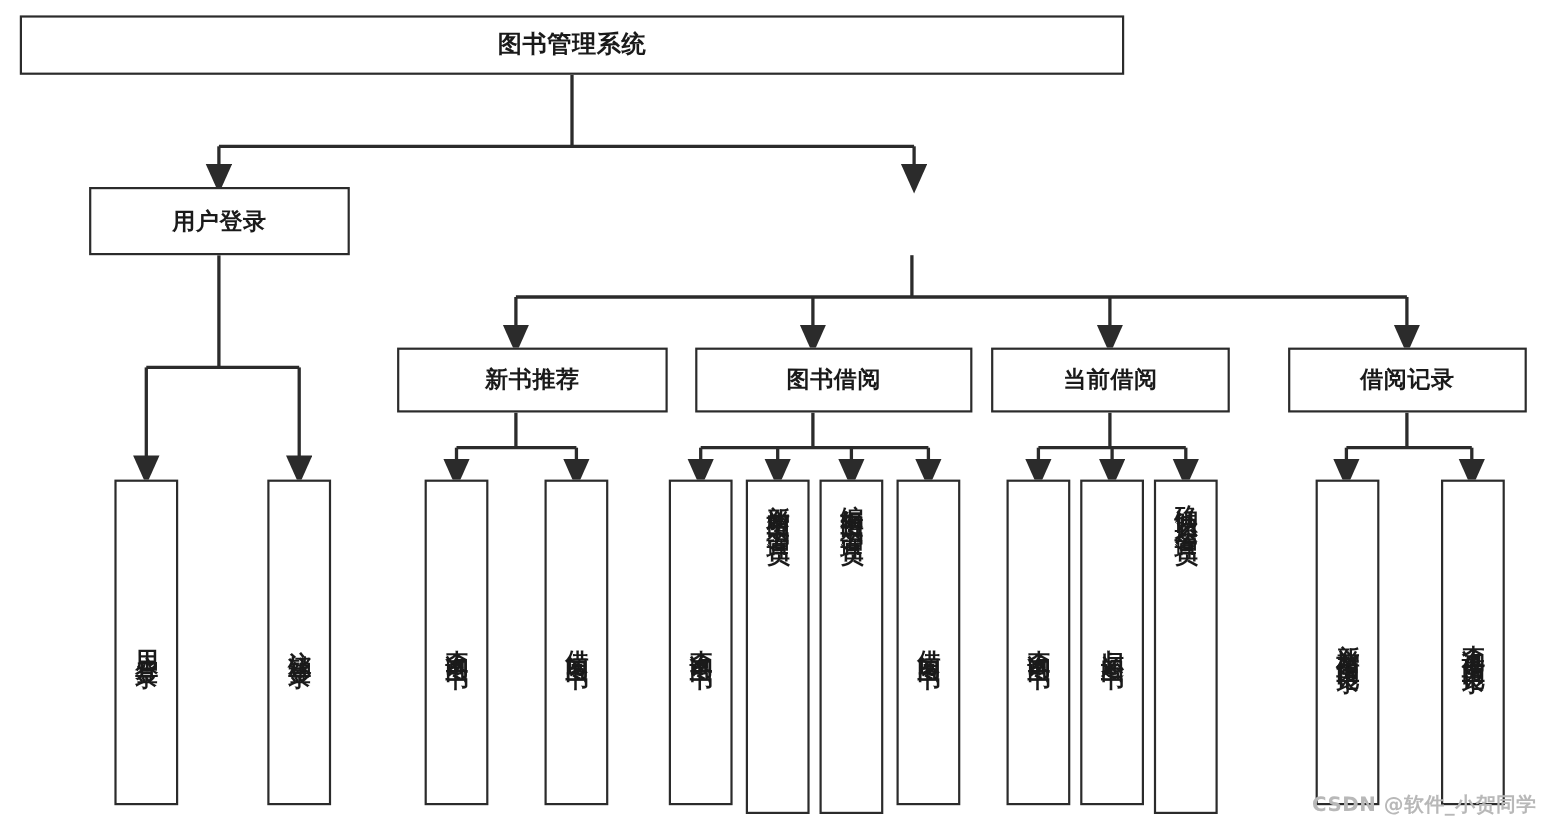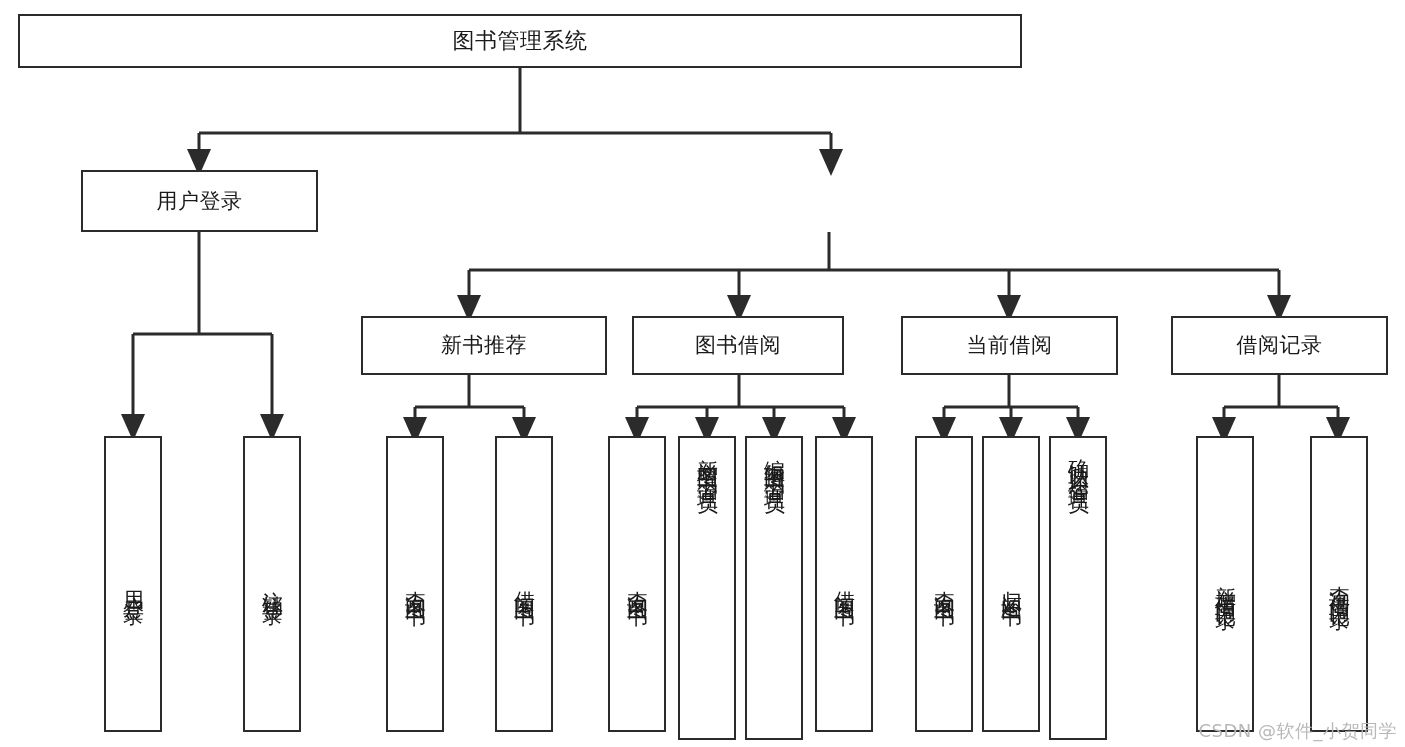--- a/index.html
+++ b/index.html
@@ -10,20 +10,21 @@
   }
   body {
     font-family: "DejaVu Sans", "Liberation Sans", sans-serif;
   }
   #canvas {
     position: relative;
     width: 1405px;
     height: 747px;
     background: #ffffff;
     overflow: hidden;
+    font-weight: bold;
   }
   #edges {
     position: absolute;
     left: 0;
     top: 0;
     width: 1405px;
     height: 747px;
     pointer-events: none;
   }
   .node {
@@ -146,21 +147,21 @@
 
   <div class="node horiz" style="left:81px; top:170px; width:237px; height:62px;">
     <span class="label">用户登录</span>
   </div>
 
 
   <div class="node horiz" style="left:361px; top:316px; width:246px; height:59px;">
     <span class="label">新书推荐</span>
   </div>
 
-  <div class="node horiz" style="left:632px; top:316px; width:212px; height:59px;">
+  <div class="node horiz" style="left:632px; top:316px; width:252px; height:59px;">
     <span class="label">图书借阅</span>
   </div>
 
   <div class="node horiz" style="left:901px; top:316px; width:217px; height:59px;justify-content:center;">
     <span class="label">当前借阅</span>
   </div>
 
   <div class="node horiz" style="left:1171px; top:316px; width:217px; height:59px;align-items:center;">
     <span class="label">借阅记录</span>
   </div>

